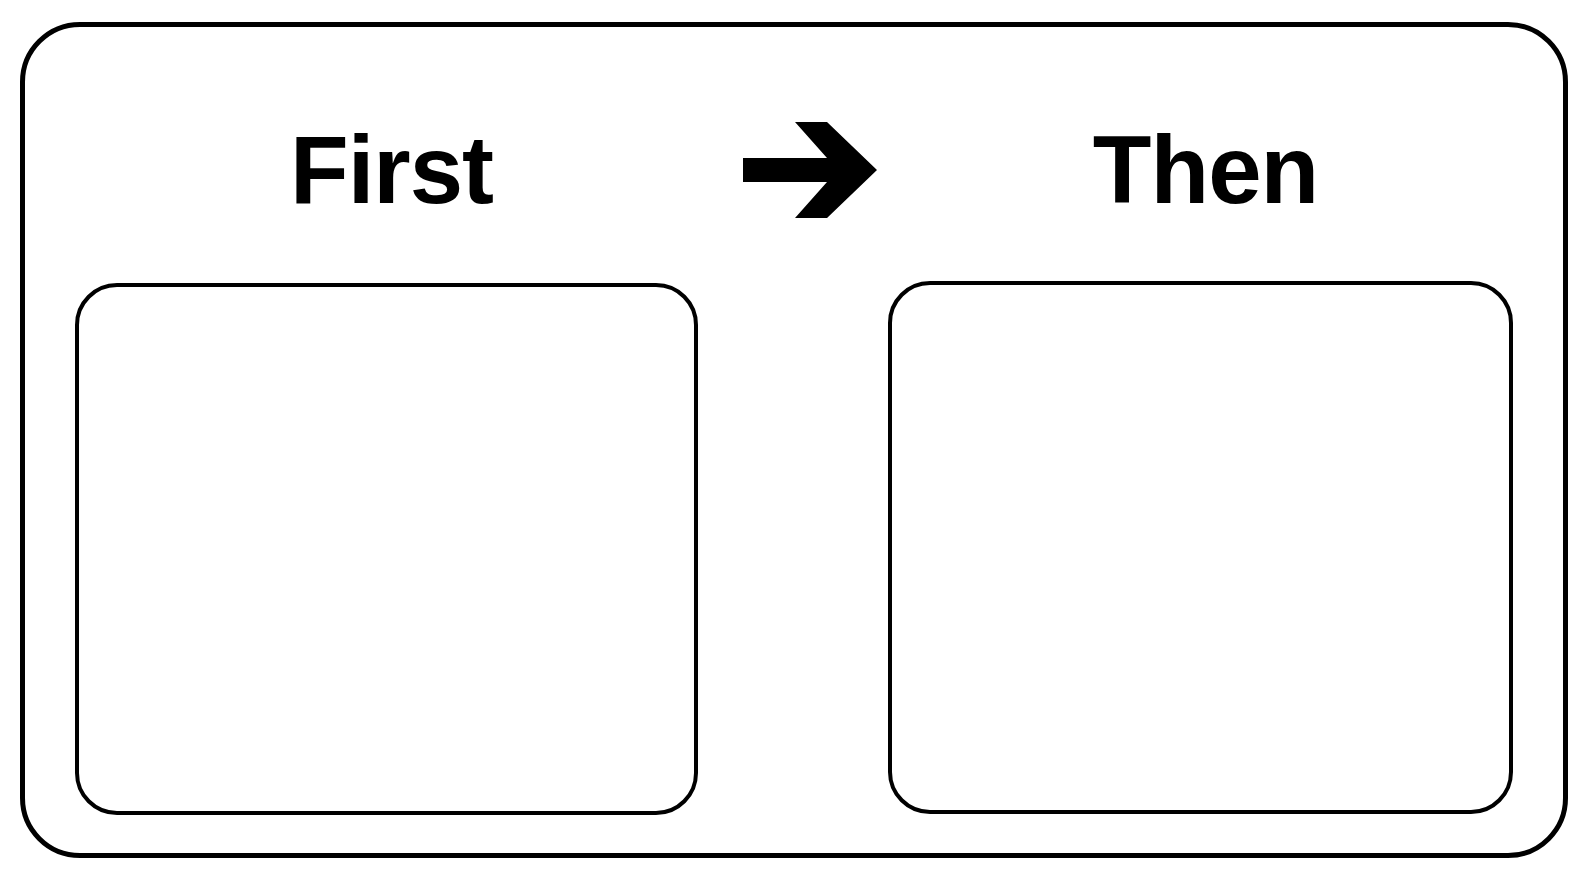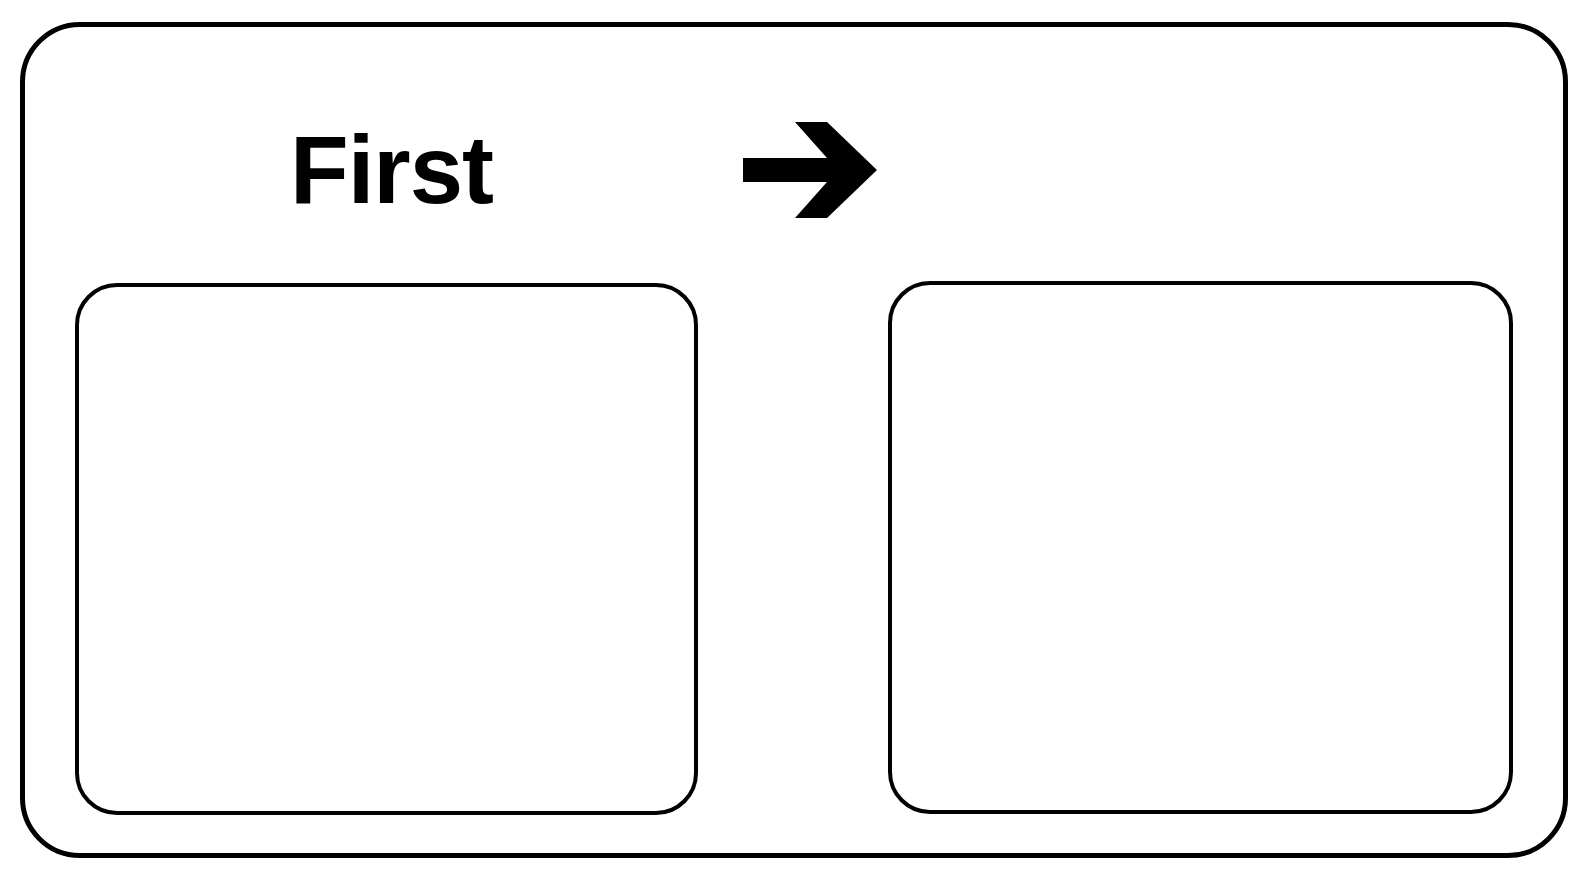--- a/index.html
+++ b/index.html
@@ -129,20 +129,21 @@
     <div class="header-row" style="left:0; top:78px; width:1404px;">
 
       <div class="header-label label-first">First</div>
 
       <div class="arrow-holder">
         <svg viewBox="0 0 134 104" xmlns="http://www.w3.org/2000/svg" aria-hidden="true">
           <path d="M0 40 L84 40 L52 4 L84 4 L134 52 L84 100 L52 100 L84 64 L0 64 Z" fill="#000000"></path>
         </svg>
       </div>
 
+      <div class="header-label label-then">Then</div>
 
     </div>
 
   </div>
 
   <div class="slot slot-first">
     <div class="slot-content"></div>
   </div>
 
   <div class="slot slot-then">

